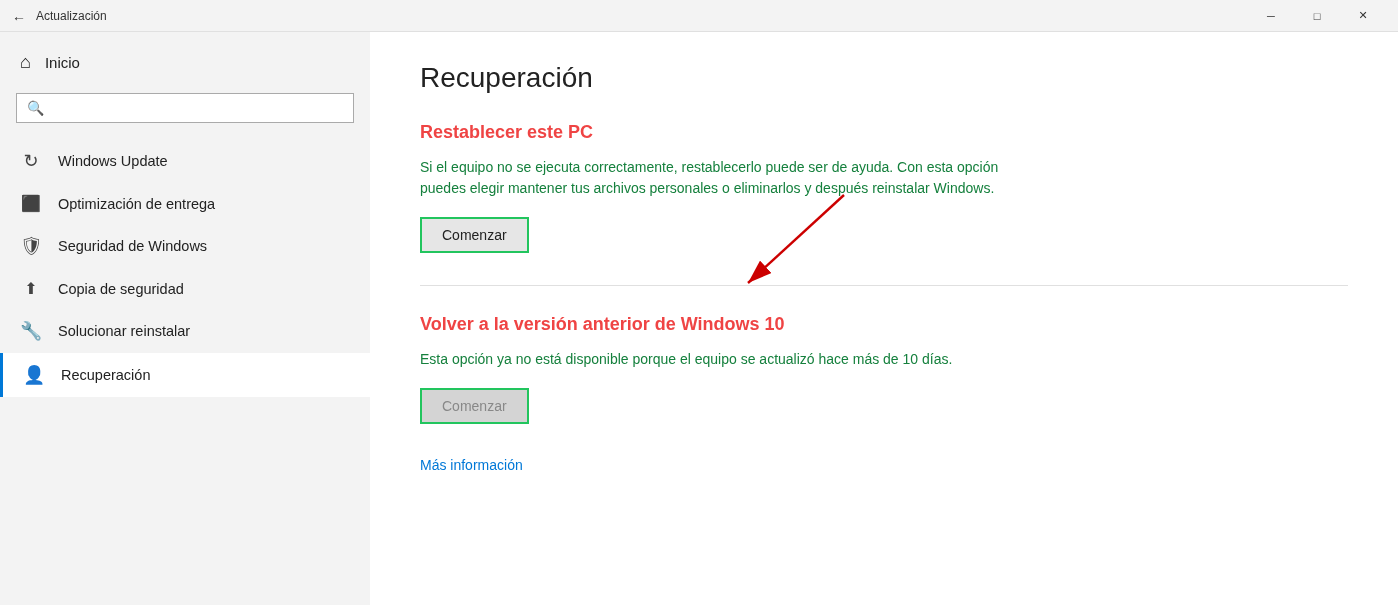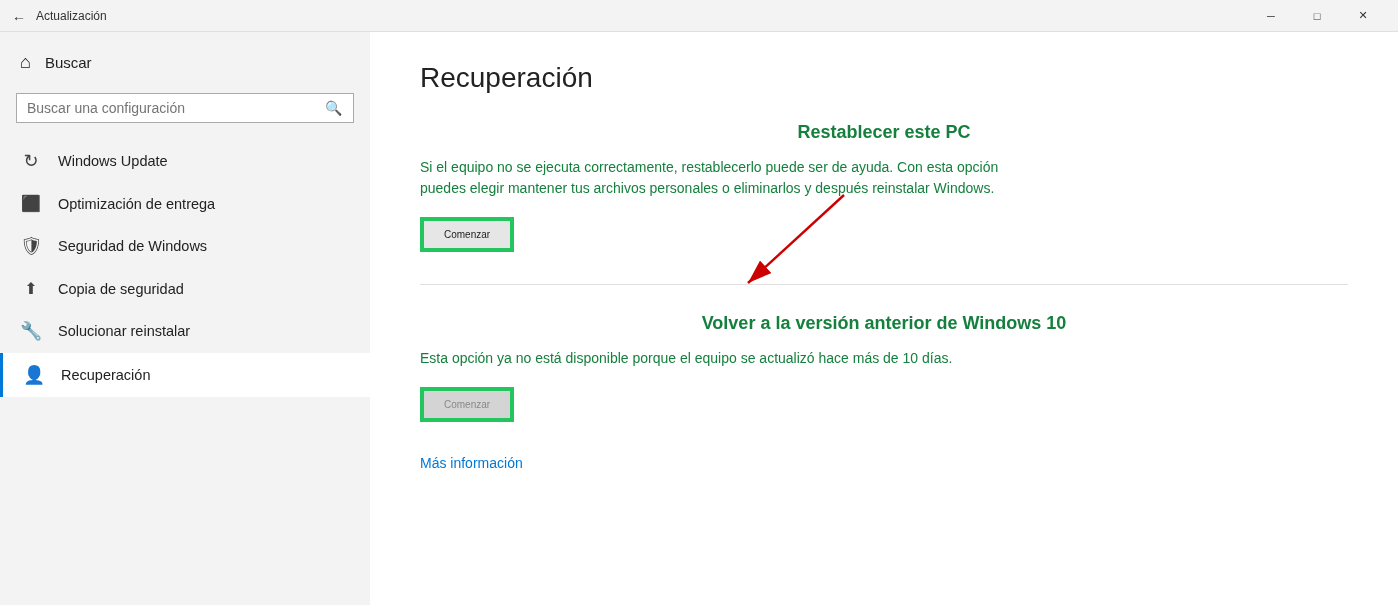--- a/index.html
+++ b/index.html
@@ -135,36 +135,35 @@
     }
     .content-title {
       font-size: 28px;
       font-weight: 300;
       color: #222;
       margin-bottom: 28px;
     }
     .section-title {
       font-size: 18px;
       font-weight: 600;
-      color: #15803d;
+      color: #ef4444;
       margin-bottom: 14px;
-      text-align: center;
     }
     .section-desc {
       font-size: 14px;
       color: #15803d;
       line-height: 1.5;
       max-width: 600px;
       margin-bottom: 18px;
     }
     .btn-start {
-      border: 4px solid #22c55e;
+      border: 2px solid #22c55e;
       background: #e6e6e6;
       padding: 8px 20px;
-      font-size: 10px;
+      font-size: 14px;
       cursor: pointer;
       color: #222;
       margin-bottom: 32px;
       display: inline-block;
     }
     .btn-start.disabled {
       background: #d4d4d4;
       color: #888;
       cursor: default;
     }
@@ -203,25 +202,24 @@
     <button class="title-bar-btn close">✕</button>
   </div>
 </div>
 
 <div class="app-body">
 
   <div class="sidebar">
 
     <div class="sidebar-home">
       <span class="icon">⌂</span>
-      <span>Buscar</span>
+      <span>Inicio</span>
     </div>
 
     <div class="search-box">
-      <input type="text" placeholder="Buscar una configuración" style="">
       <span class="search-icon">🔍</span>
     </div>
 
 
     <div class="sidebar-item">
       <span class="icon">↻</span>
       <span>Windows Update</span>
     </div>
     <div class="sidebar-item">
       <span class="icon" style="font-size:16px;">⬛</span>

